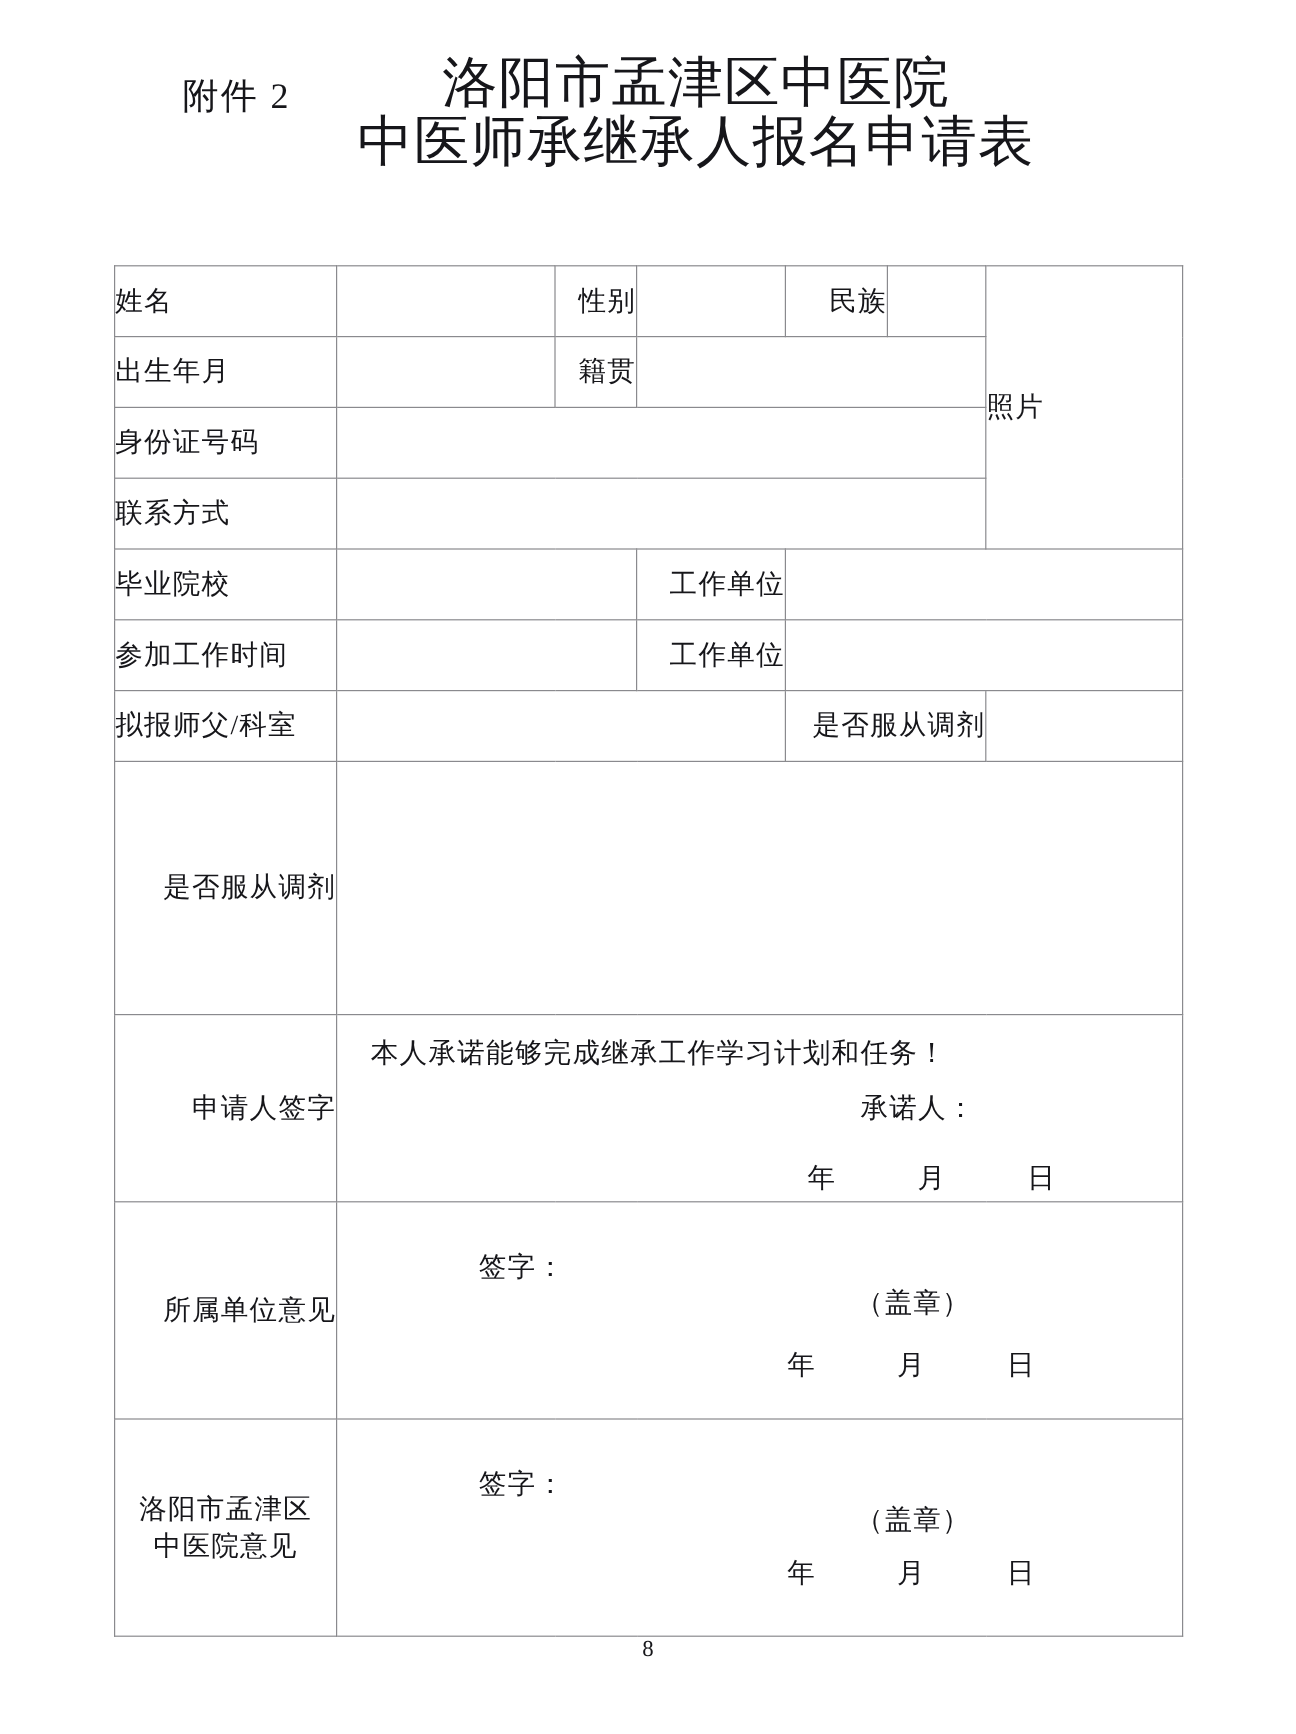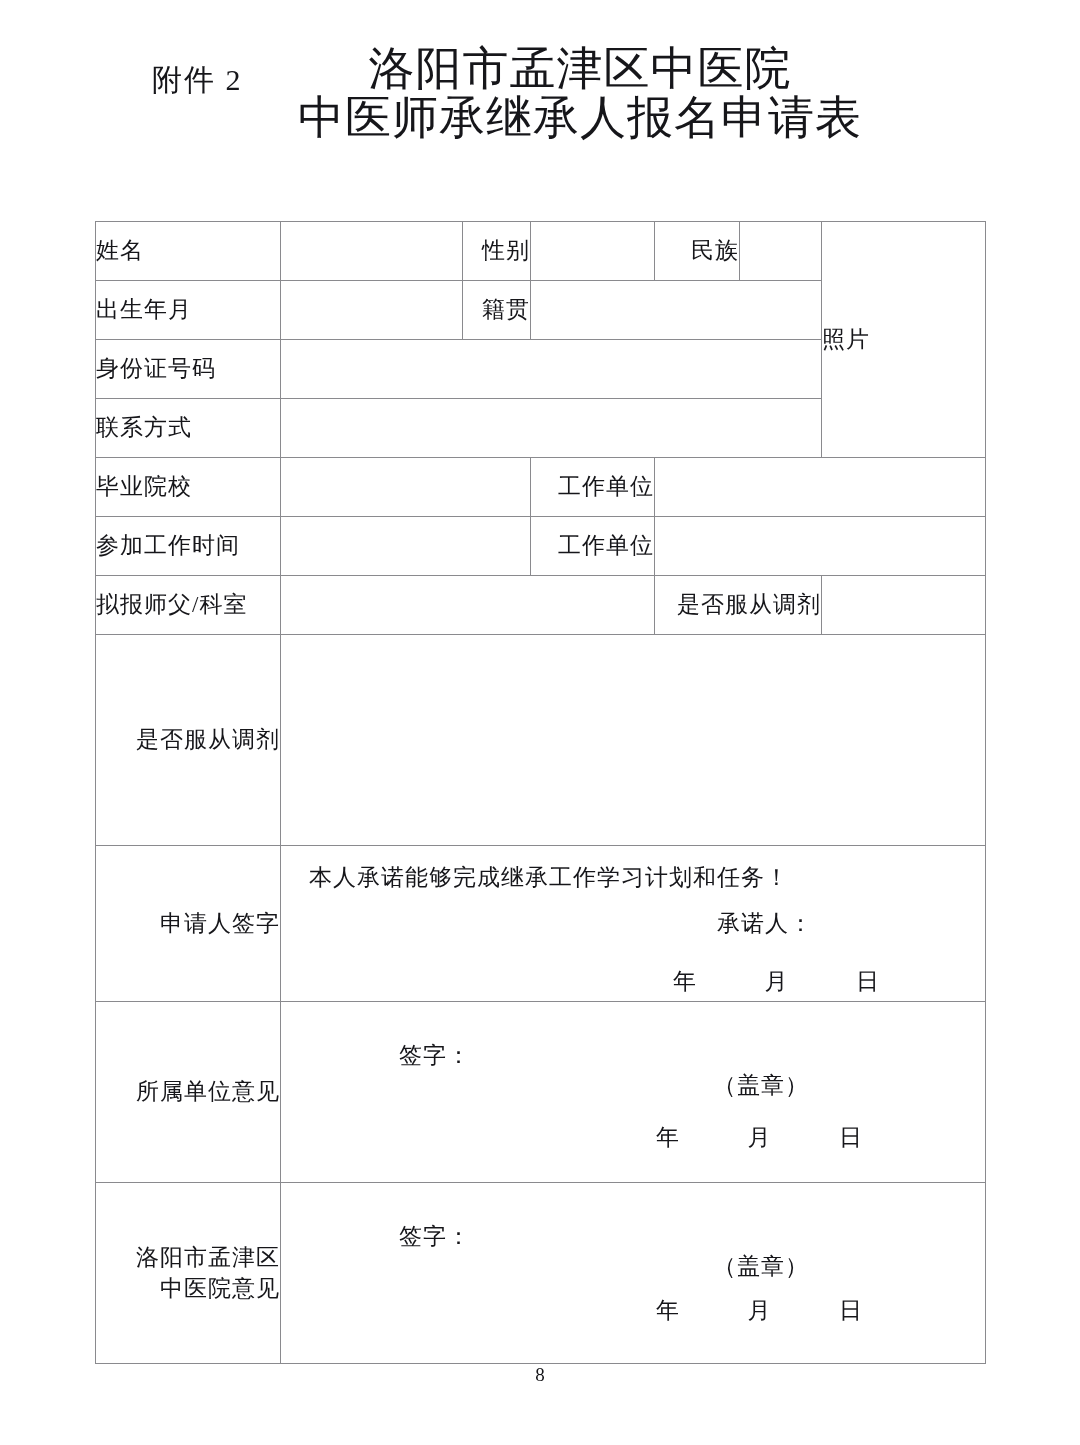--- a/index.html
+++ b/index.html
@@ -75,21 +75,21 @@
   }
   .lbl {
     padding-left: 16px;
     white-space: nowrap;
   }
   .lbl-center {
     text-align: right;
     white-space: nowrap;
   }
   .lbl-center-2 {
-    text-align: right;
+    text-align: center;
     line-height: 46px;
   }
   .photo-cell {
     text-align: left;
     vertical-align: middle;
     white-space: nowrap;
   }
   .blank { }
 
   

